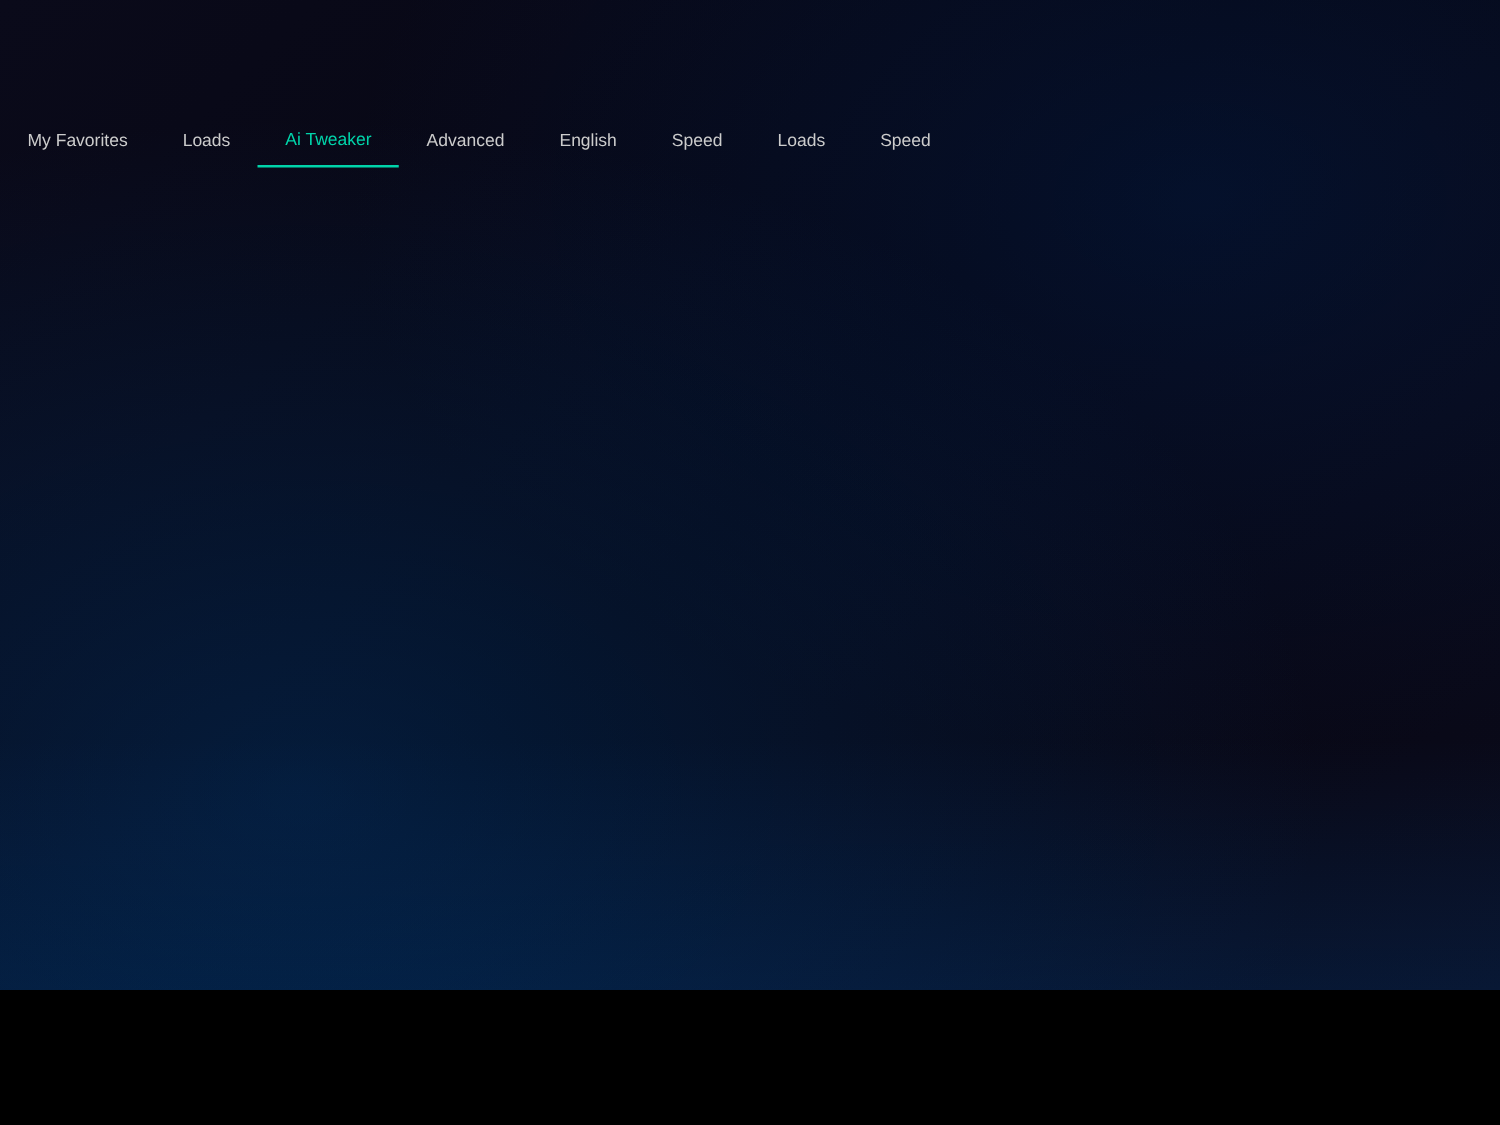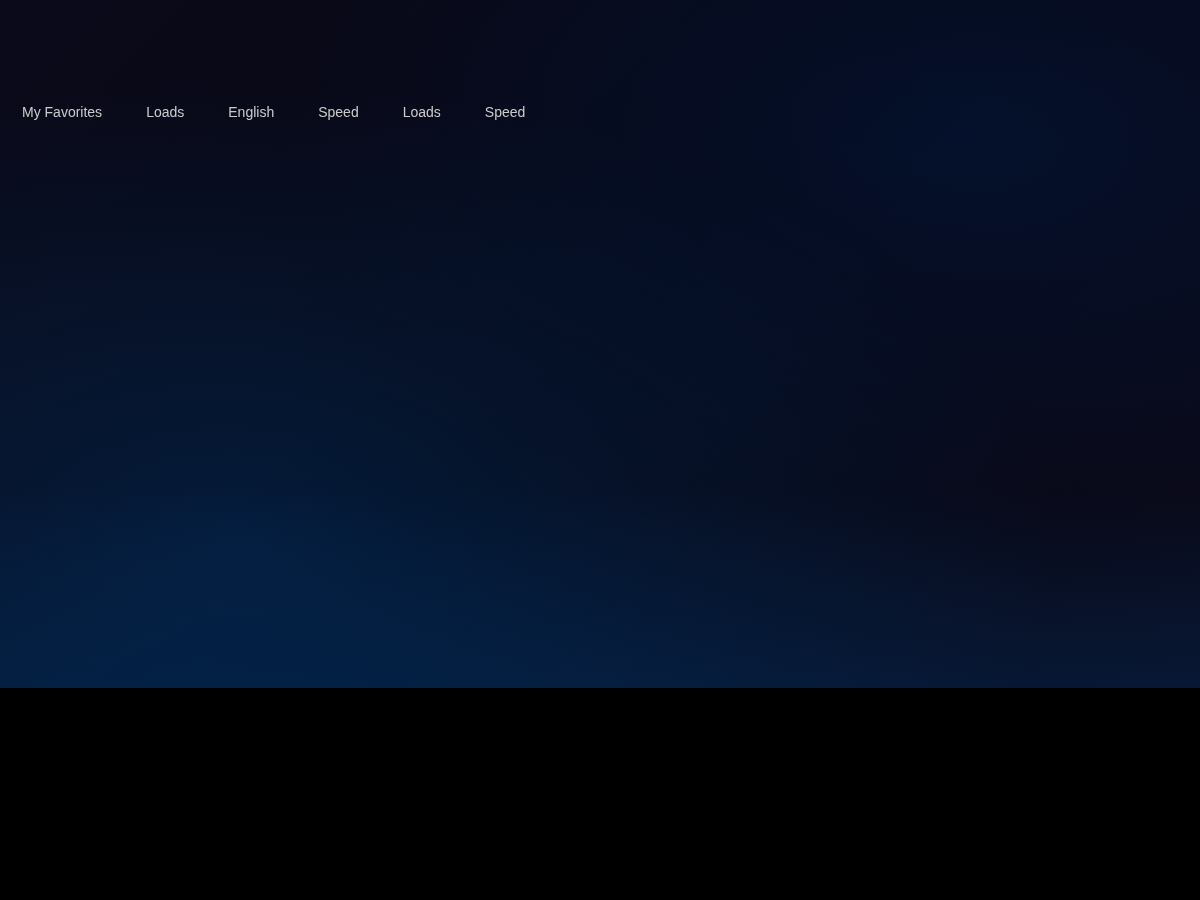--- a/index.html
+++ b/index.html
@@ -39,21 +39,21 @@
       height: 200px;
       background: linear-gradient(to top, rgba(0,80,160,0.2), transparent);
     }
 
     
     .main-wrapper {
       position: relative;
       z-index: 1;
       display: flex;
       flex-direction: column;
-      height: 688px;
+      height: 792px;
     }
 
     
     .top-header {
       background: linear-gradient(180deg, #1a1a2e 0%, #12121f 100%);
       border-bottom: 1px solid #333;
       display: flex;
       align-items: center;
       padding: 0 12px;
       height: 90px;
@@ -452,20 +452,26 @@
     </div>
   </div>
 
   <div class="nav-bar">
     <div class="nav-item">
       <span>My Favorites</span>
     </div>
     <div class="nav-item">
       <span>Loads</span>
     </div>
+    <div class="nav-item active">
+      <span>Ai Tweaker</span>
+    </div>
+    <div class="nav-item">
+      <span>Advanced</span>
+    </div>
     <div class="nav-item">
       <span>English</span>
     </div>
     <div class="nav-item">
       <span>Speed</span>
     </div>
     <div class="nav-item">
       <span>Loads</span>
     </div>
     <div class="nav-item">

